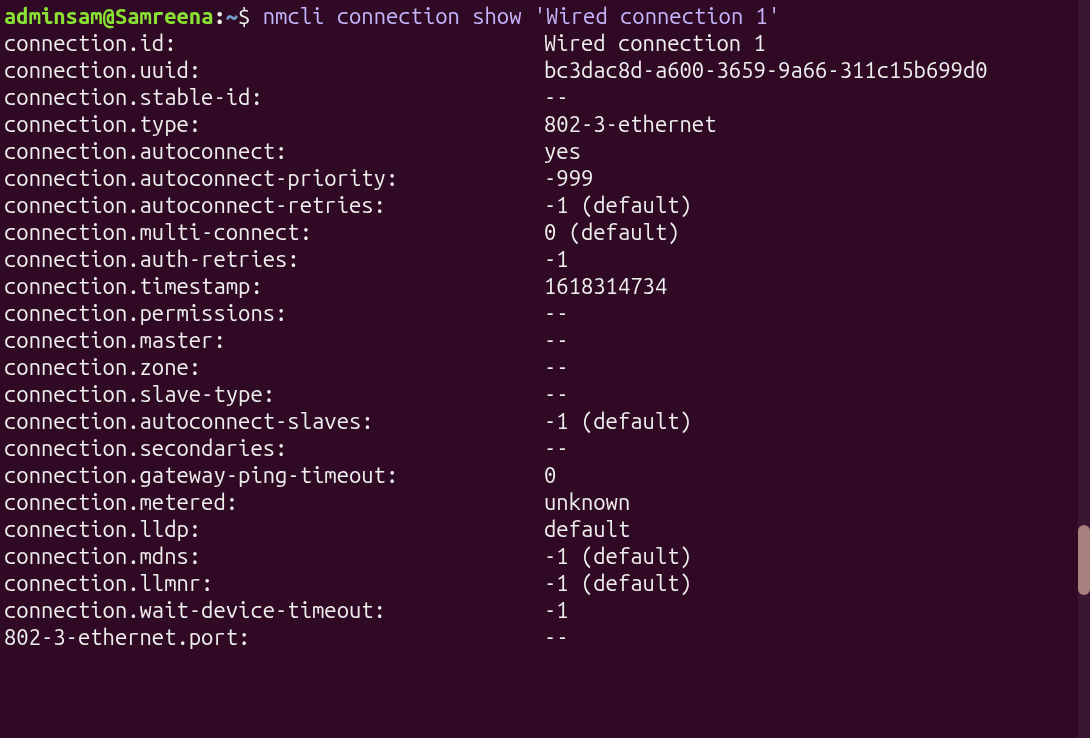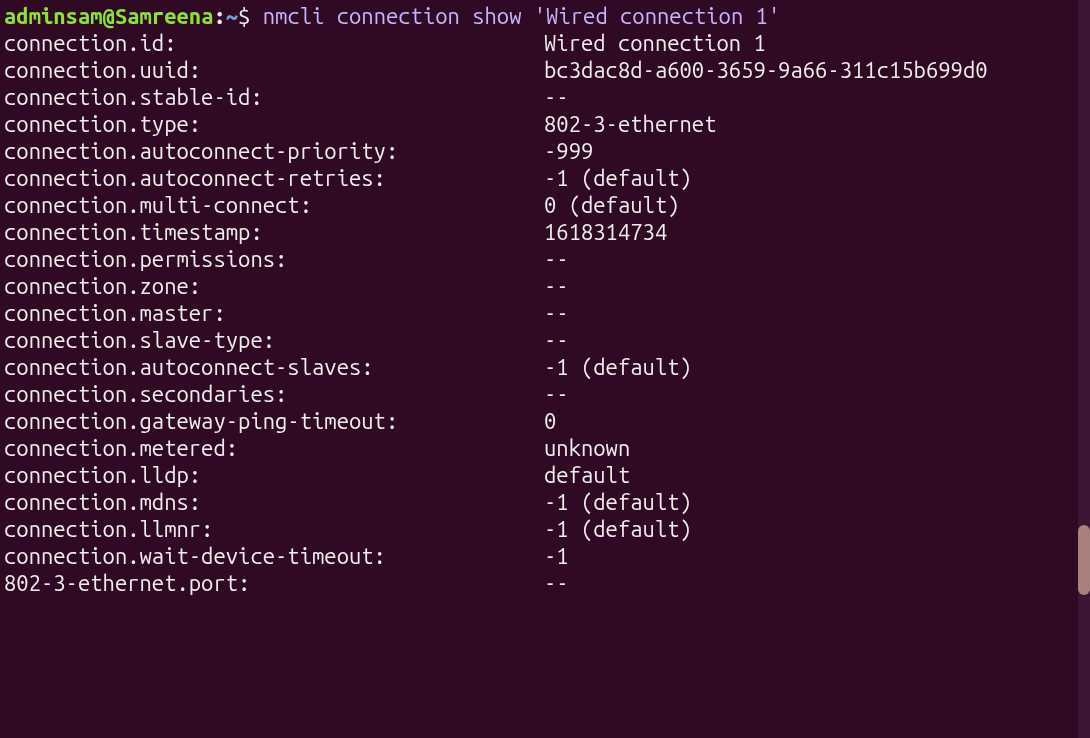--- a/index.html
+++ b/index.html
@@ -84,27 +84,29 @@
 
 <div class="terminal">
   <div class="prompt-line">
     <span class="prompt-user">adminsam</span><span class="prompt-at">@</span><span class="prompt-host">Samreena</span><span class="prompt-colon">:</span><span class="prompt-path">~</span><span class="prompt-dollar">$</span><span class="cmd"> nmcli connection show 'Wired connection 1'</span>
   </div>
   <div id="output">
       <div class="output-line"><span class="key">connection.id:</span><span class="val">Wired connection 1</span></div>
       <div class="output-line"><span class="key">connection.uuid:</span><span class="val">bc3dac8d-a600-3659-9a66-311c15b699d0</span></div>
       <div class="output-line"><span class="key">connection.stable-id:</span><span class="val">--</span></div>
       <div class="output-line"><span class="key">connection.type:</span><span class="val">802-3-ethernet</span></div>
+      <div class="output-line"><span class="key">connection.autoconnect:</span><span class="val">yes</span></div>
       <div class="output-line"><span class="key">connection.autoconnect-priority:</span><span class="val">-999</span></div>
       <div class="output-line"><span class="key">connection.autoconnect-retries:</span><span class="val">-1 (default)</span></div>
       <div class="output-line"><span class="key">connection.multi-connect:</span><span class="val">0 (default)</span></div>
+      <div class="output-line"><span class="key">connection.auth-retries:</span><span class="val">-1</span></div>
       <div class="output-line"><span class="key">connection.timestamp:</span><span class="val">1618314734</span></div>
       <div class="output-line"><span class="key">connection.permissions:</span><span class="val">--</span></div>
+      <div class="output-line"><span class="key">connection.master:</span><span class="val">--</span></div>
       <div class="output-line"><span class="key">connection.zone:</span><span class="val">--</span></div>
-      <div class="output-line"><span class="key">connection.master:</span><span class="val">--</span></div>
       <div class="output-line"><span class="key">connection.slave-type:</span><span class="val">--</span></div>
       <div class="output-line"><span class="key">connection.autoconnect-slaves:</span><span class="val">-1 (default)</span></div>
       <div class="output-line"><span class="key">connection.secondaries:</span><span class="val">--</span></div>
       <div class="output-line"><span class="key">connection.gateway-ping-timeout:</span><span class="val">0</span></div>
       <div class="output-line"><span class="key">connection.metered:</span><span class="val">unknown</span></div>
       <div class="output-line"><span class="key">connection.lldp:</span><span class="val">default</span></div>
       <div class="output-line"><span class="key">connection.mdns:</span><span class="val">-1 (default)</span></div>
       <div class="output-line"><span class="key">connection.llmnr:</span><span class="val">-1 (default)</span></div>
       <div class="output-line"><span class="key">connection.wait-device-timeout:</span><span class="val">-1</span></div>
       <div class="output-line"><span class="key">802-3-ethernet.port:</span><span class="val">--</span></div>

